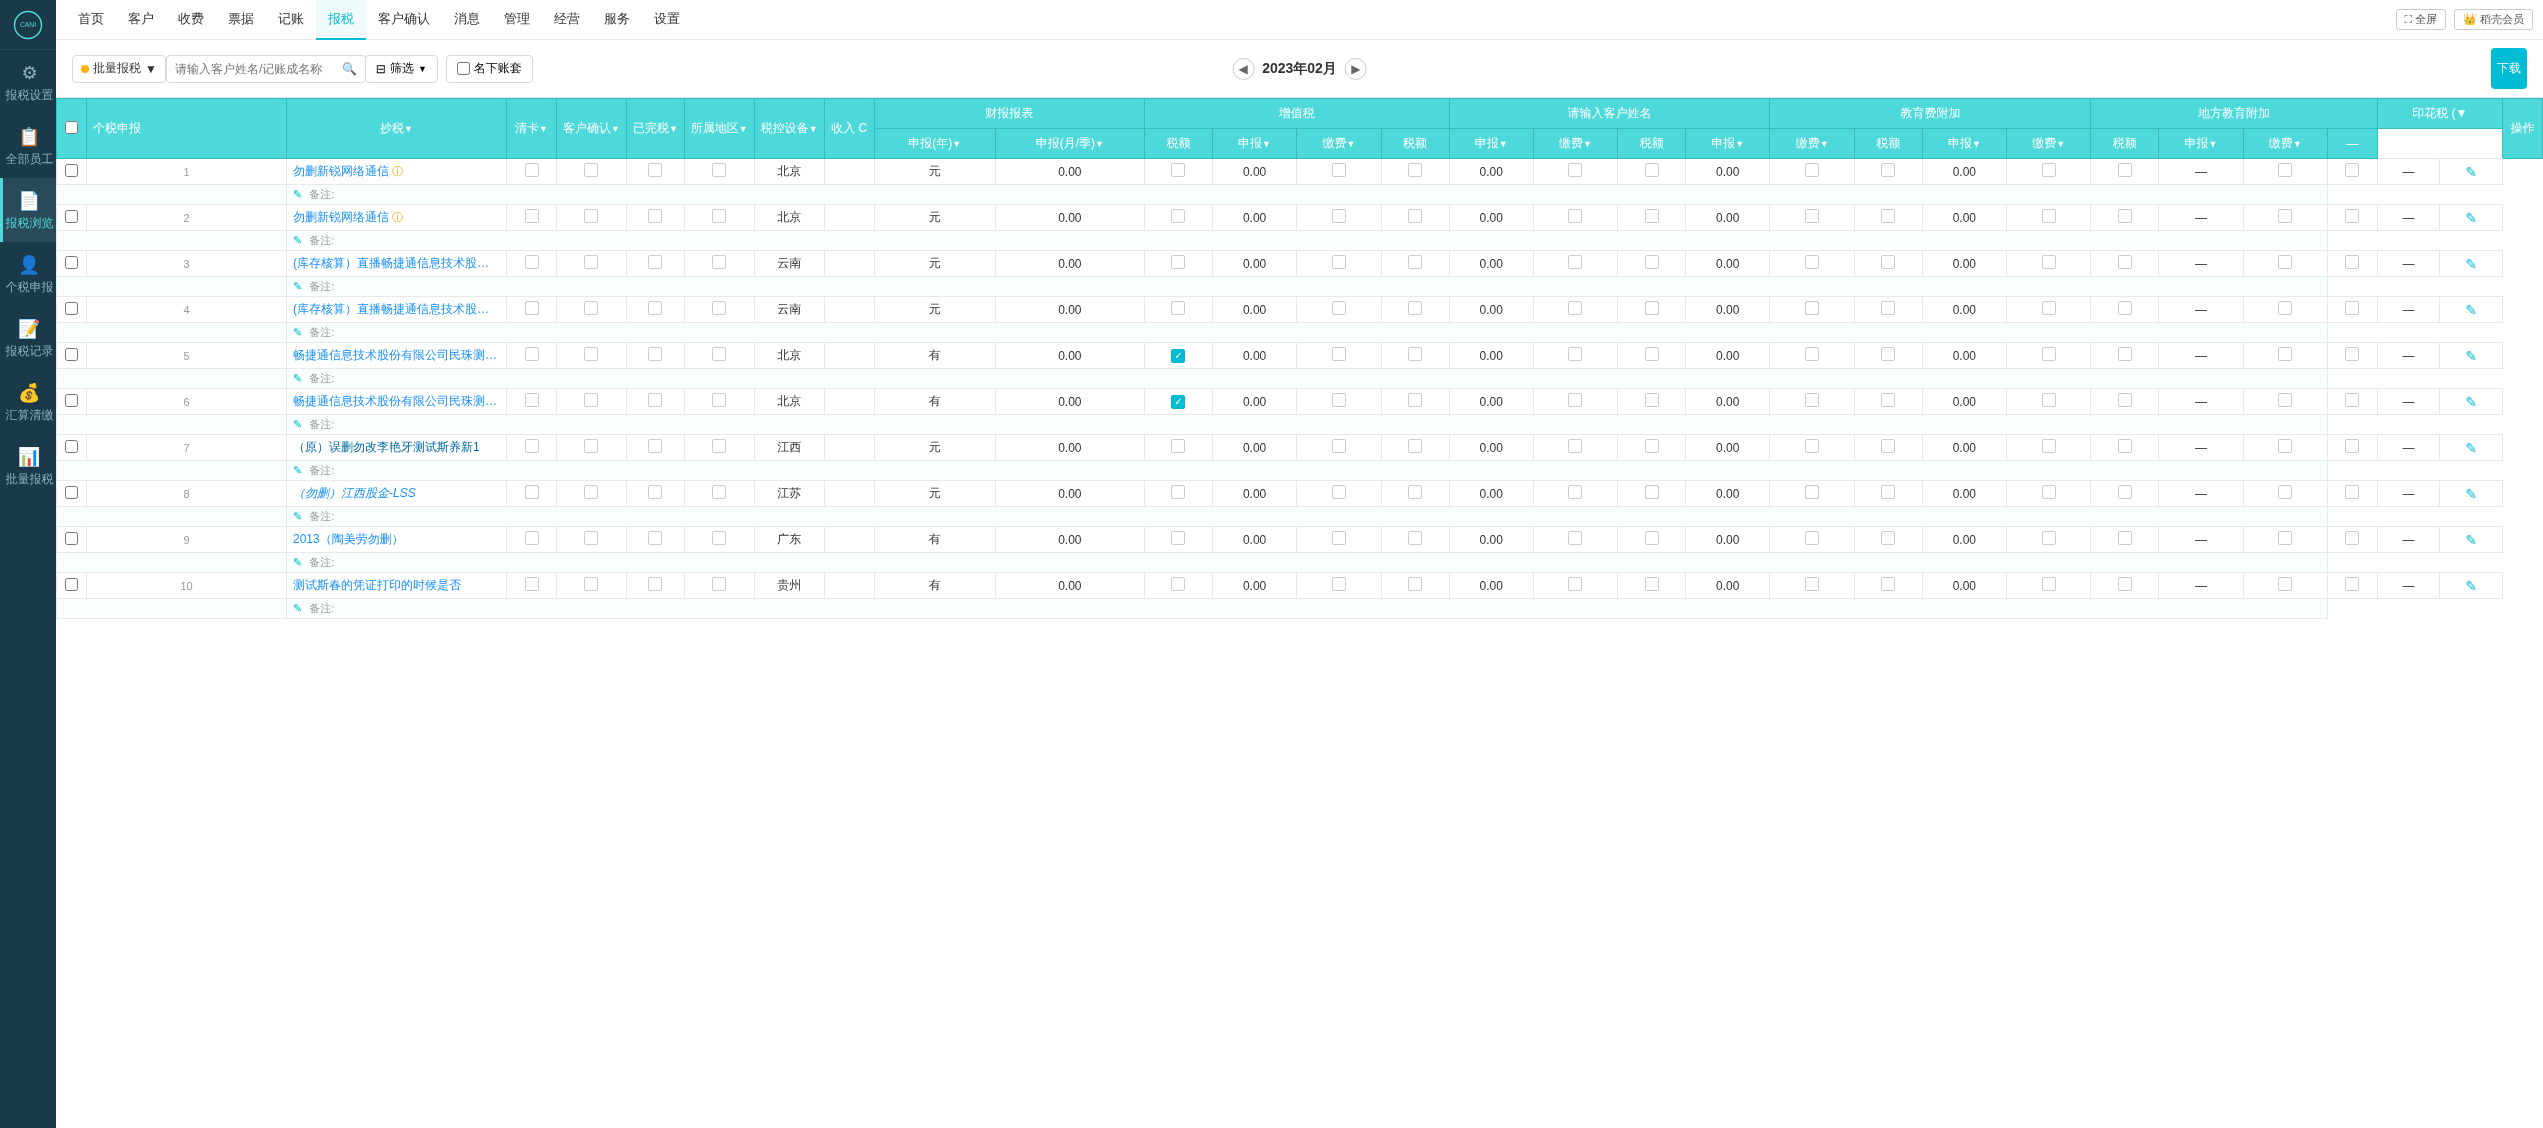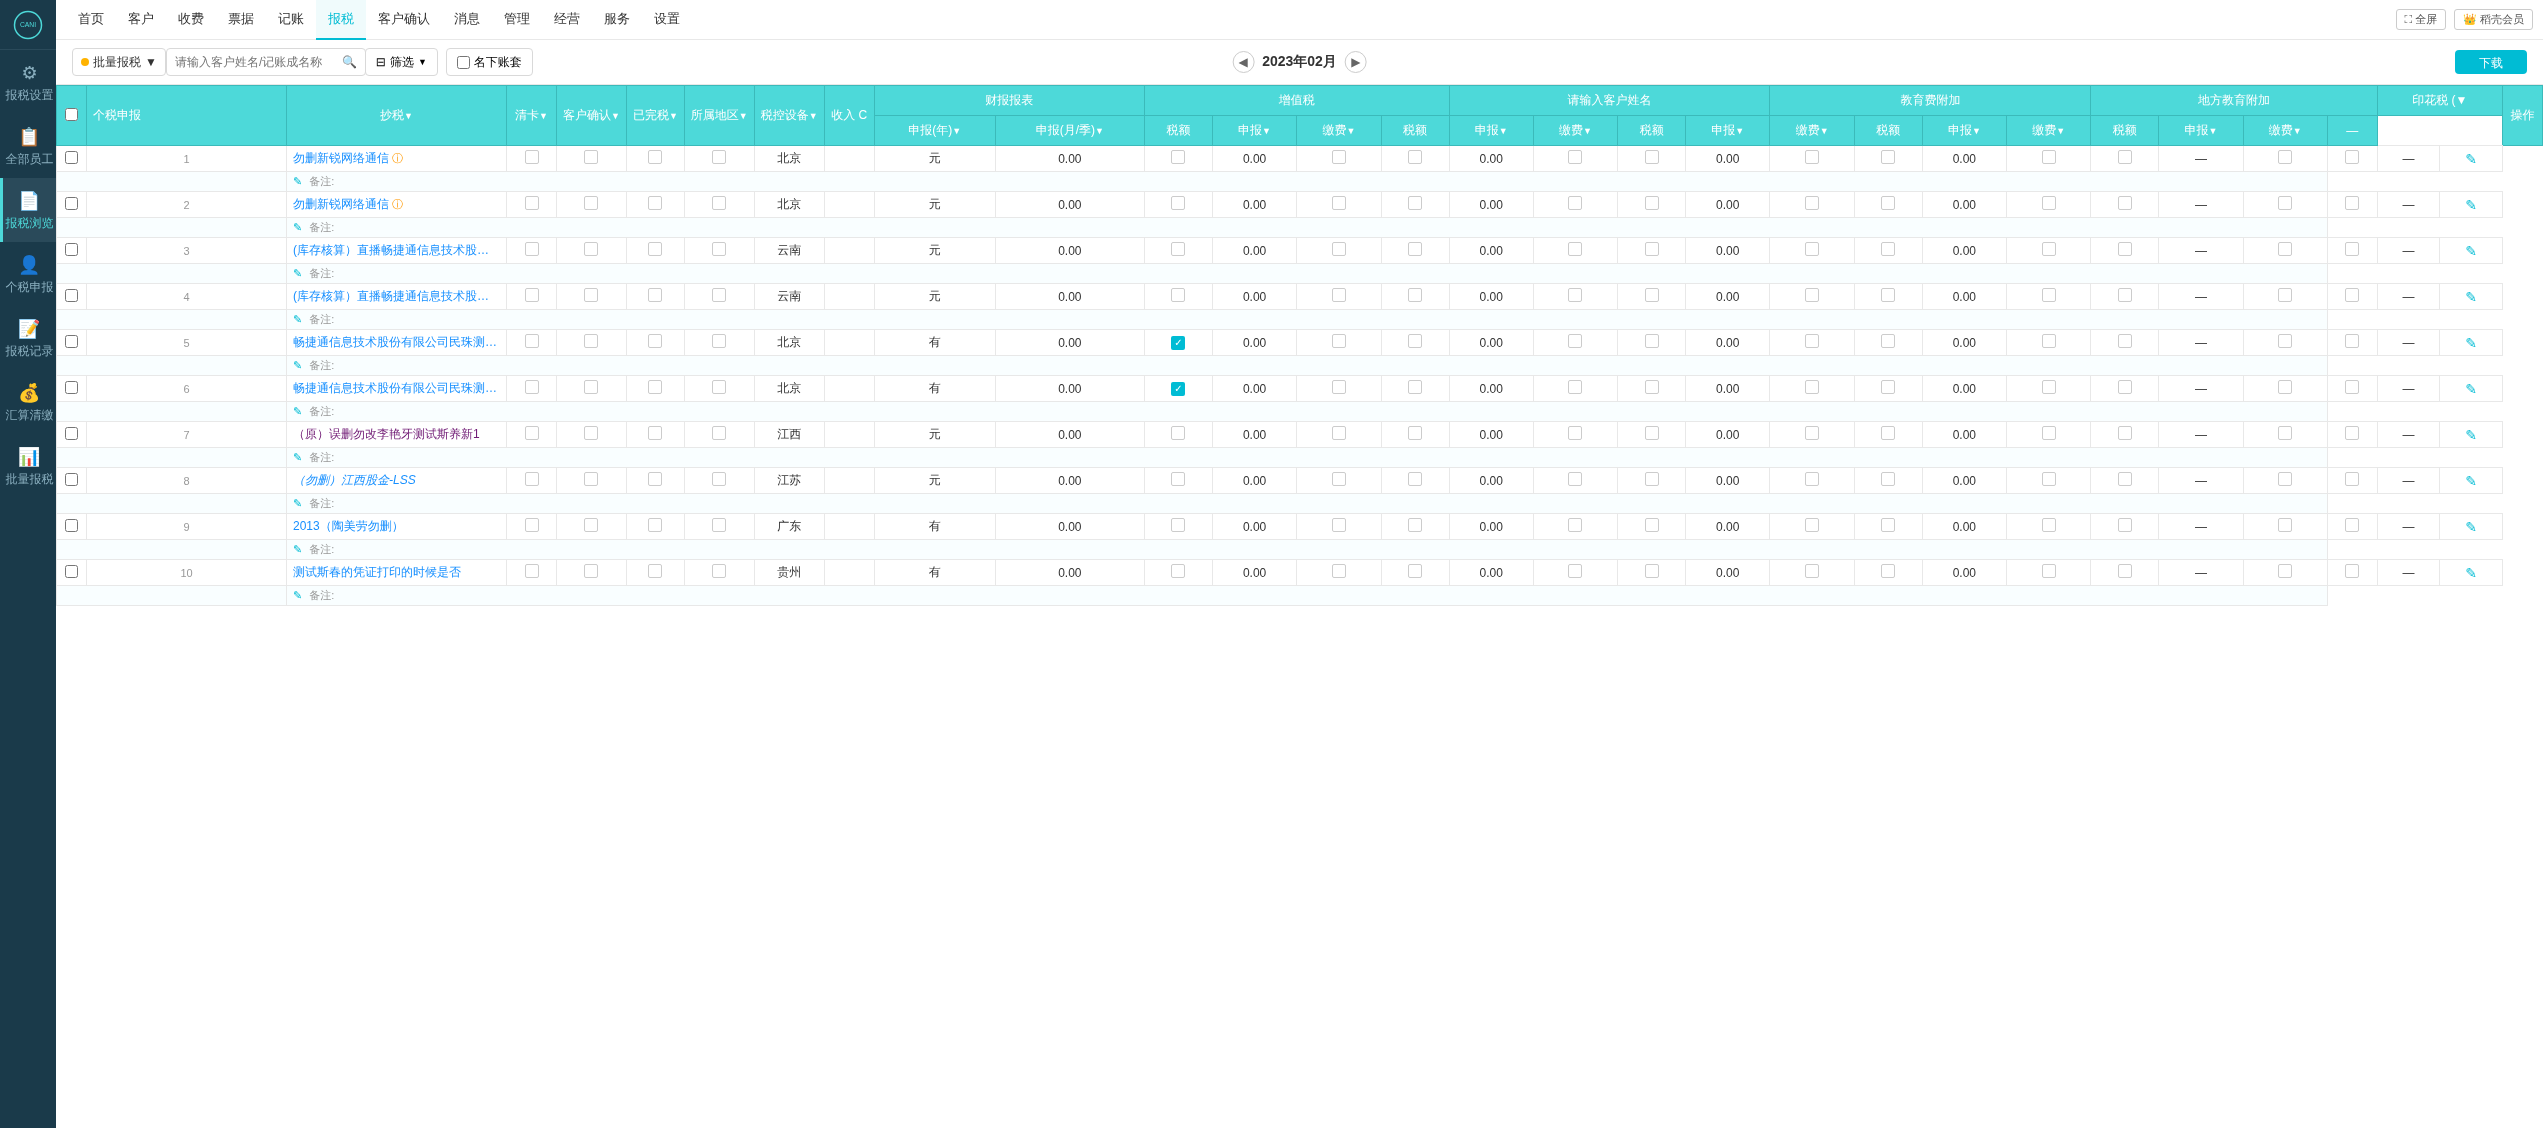--- a/index.html
+++ b/index.html
@@ -177,24 +177,24 @@
       justify-content: center;
       font-size: 12px;
       color: #666;
     }
     .date-label { font-size: 14px; font-weight: bold; color: #333; }
     .download-btn {
       background: #00bcd4;
       color: #fff;
       border: none;
       border-radius: 4px;
-      padding: 5px 24px;
+      padding: 5px 6px;
       font-size: 12px;
       cursor: pointer;
-      height: 24px;
+      height: 41px;
     }
     .toolbar-wrapper {
       position: relative;
       display: flex;
       align-items: center;
       width: 100%;
     }
 
     
     .table-container {
@@ -640,21 +640,21 @@
             <tr class="note-row">
               <td colspan="2"></td>
       <td colspan="24" style="text-align:left;color:#999;">
         <span class="note-icon" style="color:#00bcd4;">✎</span>
         <span>备注:</span>
       </td>
             </tr>
             <tr>
               <td style="text-align:center;"><input type="checkbox" style=""></td>
               <td class="row-num" style="color:#999;font-size:11px;">7</td>
-              <td class="client-name" style="text-align:left;"><a href="#" style="color:#701a75;text-decoration:none;">（原）误删勿改李艳牙测试斯养新1</a></td>
+              <td class="client-name" style="text-align:left;"><a href="#" style="color:#0369a1;text-decoration:none;">（原）误删勿改李艳牙测试斯养新1</a></td>
               <td style="text-align:center;"><span class="empty-checkbox"></span></td>
               <td style="text-align:center;"><span class="empty-checkbox"></span></td>
               <td style="text-align:center;"><span class="empty-checkbox"></span></td>
               <td style="text-align:center;"><span class="empty-checkbox"></span></td>
               <td class="region-text">江西</td>
               <td></td>
               <td>元</td>
               <td style="color:#333;">0.00</td>
               <td style="text-align:center;"><span class="empty-checkbox"></span></td>
               <td>0.00</td>

